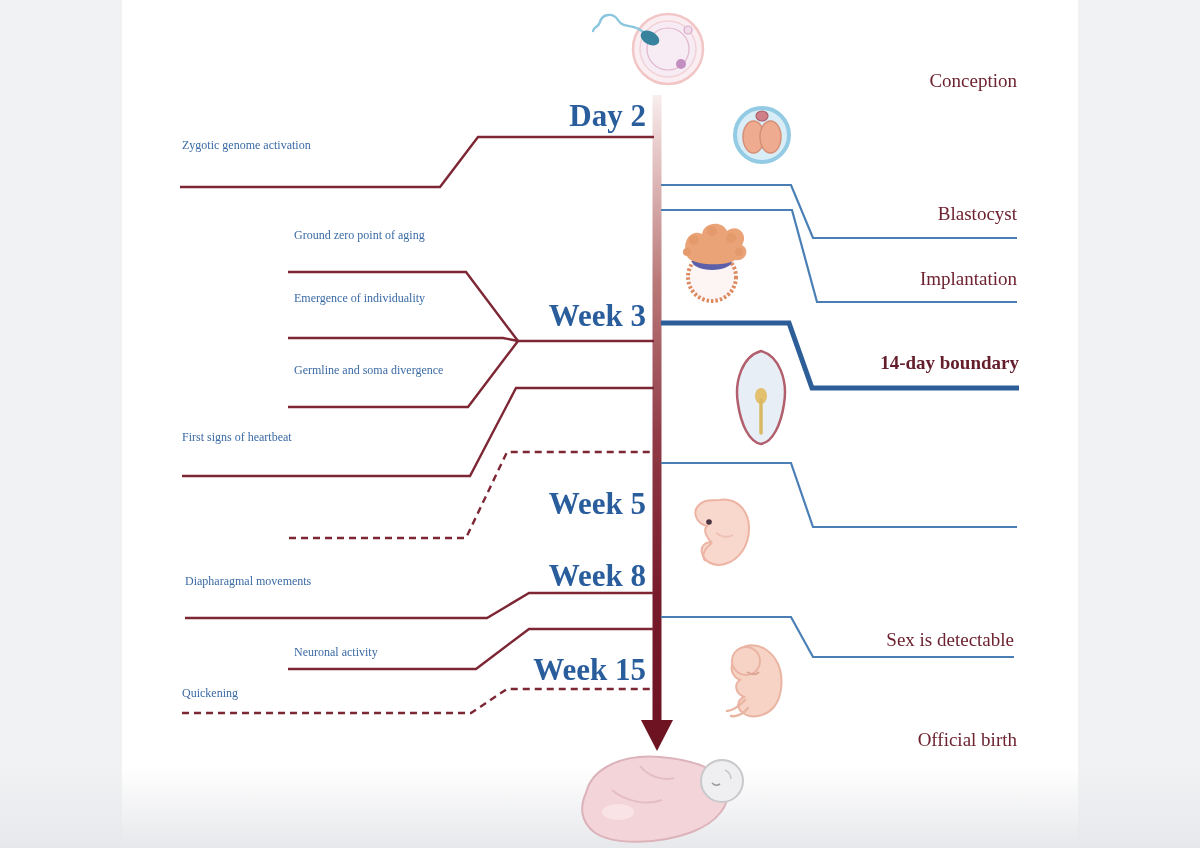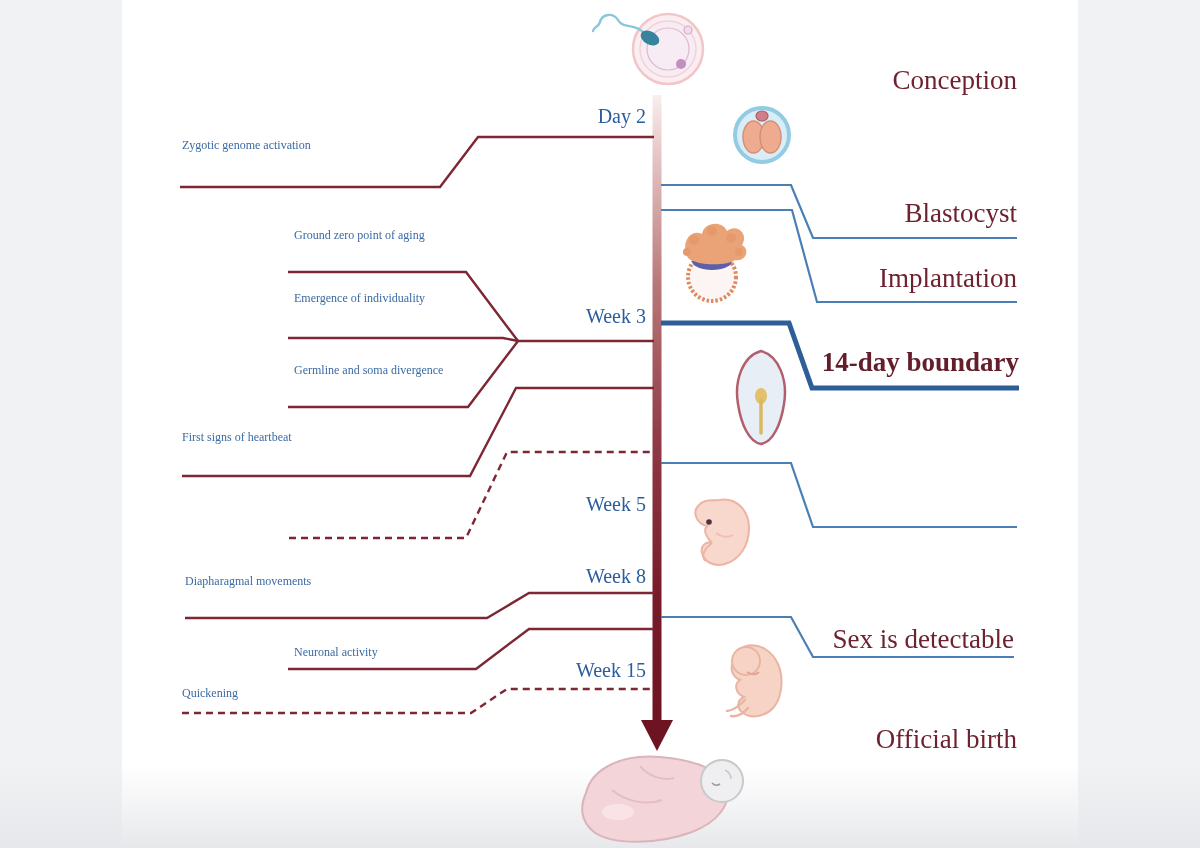--- a/index.html
+++ b/index.html
@@ -16,26 +16,26 @@
     background:linear-gradient(to bottom, rgba(231,232,235,0), #e7e8eb);
   }
   svg.scene { position:absolute; left:0; top:0; }
 
   .l-label {
     position:absolute; color:var(--blue-label);
     font-size:12px; line-height:25px;
   }
   .marker {
     position:absolute; color:var(--blue-marker);
-    font-size:20px; line-height:28px; font-weight:400;
+    font-size:31px; line-height:28px; font-weight:700;
     text-align:right; white-space:nowrap;
   }
   .r-label {
     position:absolute; color:var(--maroon-label);
-    font-size:27px; line-height:29px; text-align:right; white-space:nowrap;
+    font-size:19px; line-height:29px; text-align:right; white-space:nowrap;
   }
   .r-label.bold { font-weight:700; color:var(--maroon-bold);text-align:center; }
 
   .ln-m { stroke:var(--line-maroon); stroke-width:2.4; fill:none; }
   .ln-m.dashed { stroke-dasharray:7 5; }
   .ln-b { stroke:var(--line-blue); stroke-width:2.2; fill:none; }
   .ln-b.thick { stroke:var(--line-blue-thick); stroke-width:5; }
 </style>
 </head>
 <body>

